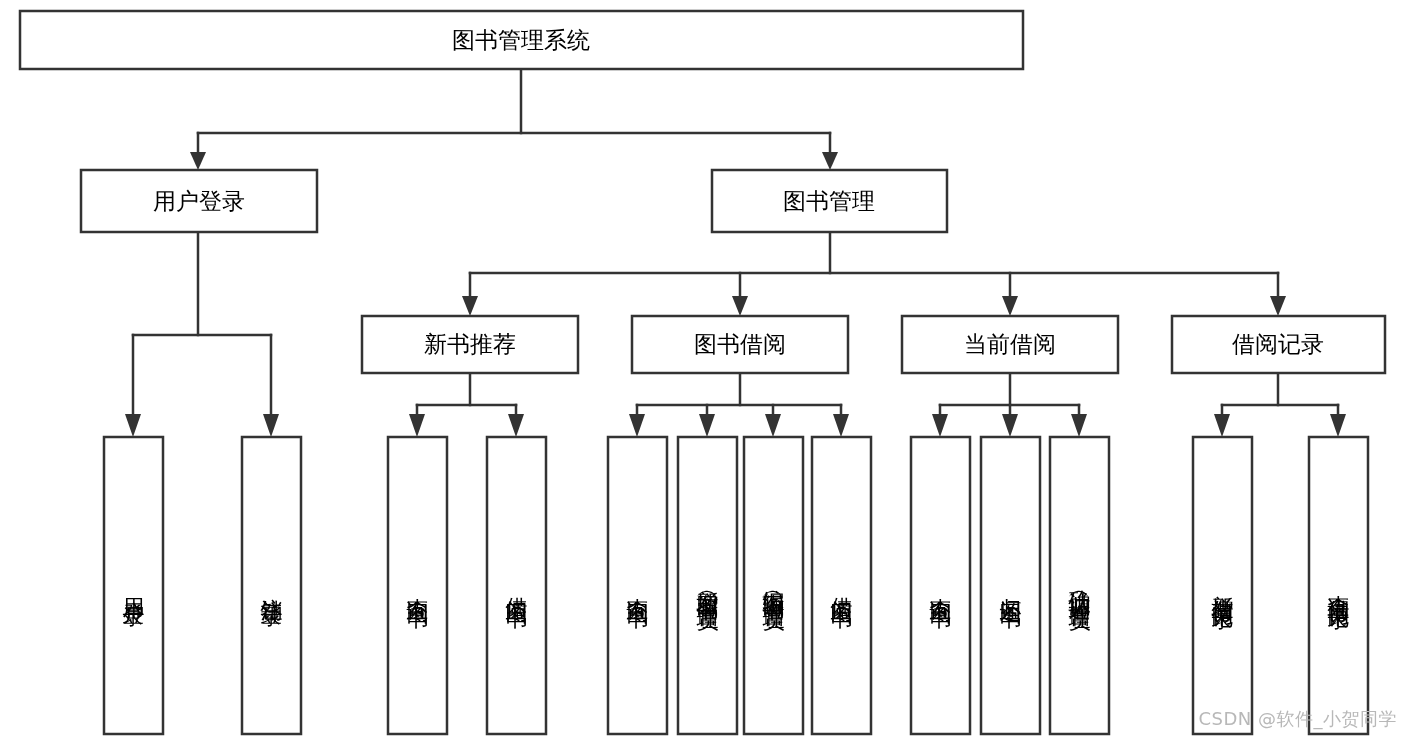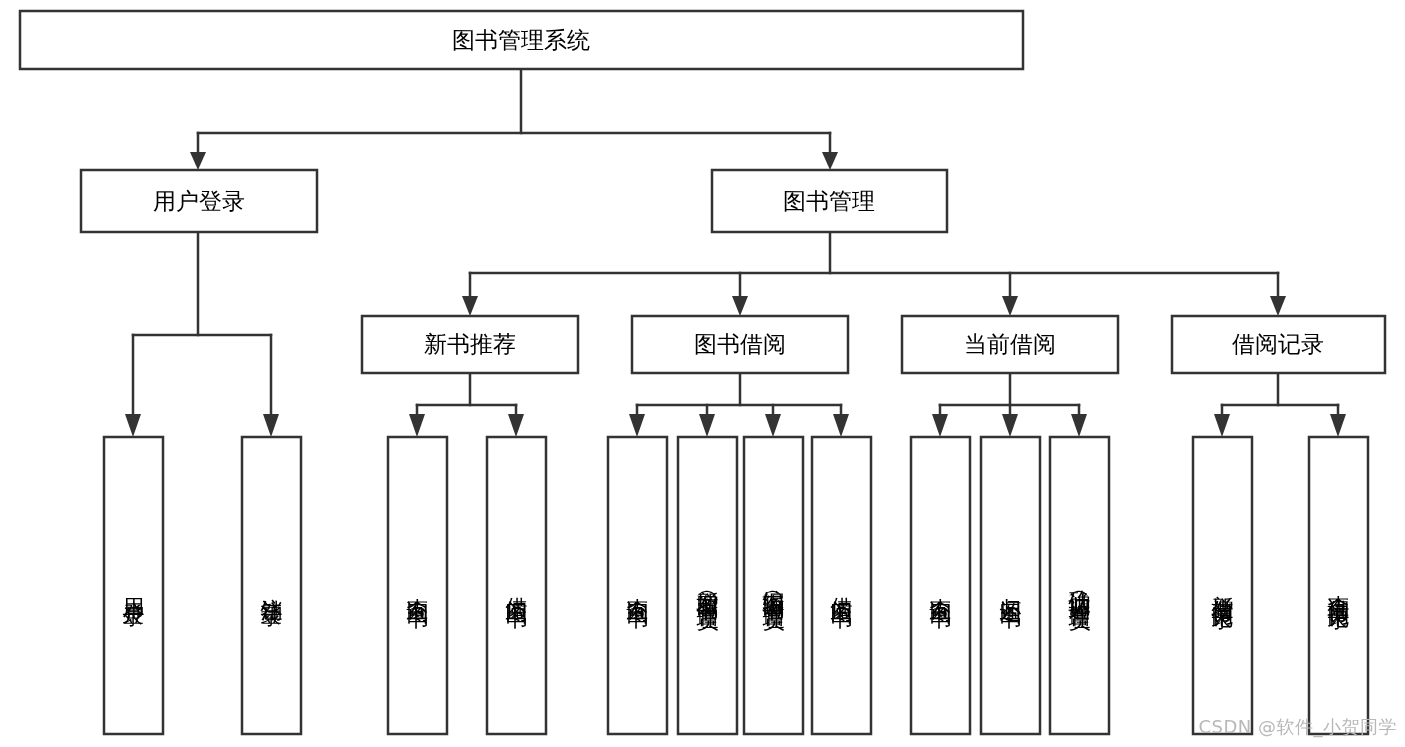--- a/index.html
+++ b/index.html
@@ -40,21 +40,21 @@
   .node-label-h {
     fill: #000000;
     font-family: "DejaVu Sans", "Liberation Sans", sans-serif;
     font-size: 23px;
     text-anchor: middle;
     dominant-baseline: middle;
   }
   .watermark {
     position: absolute;
     right: 8px;
-    bottom: 8px;
+    bottom: 16px;
     color: #b8b8b8;
     font-size: 18px;
     font-family: "DejaVu Sans", "Liberation Sans", sans-serif;
     white-space: nowrap;
     letter-spacing: 0.5px;
     pointer-events: none;
   }
   
   .leaf-text-layer {
     position: absolute;

